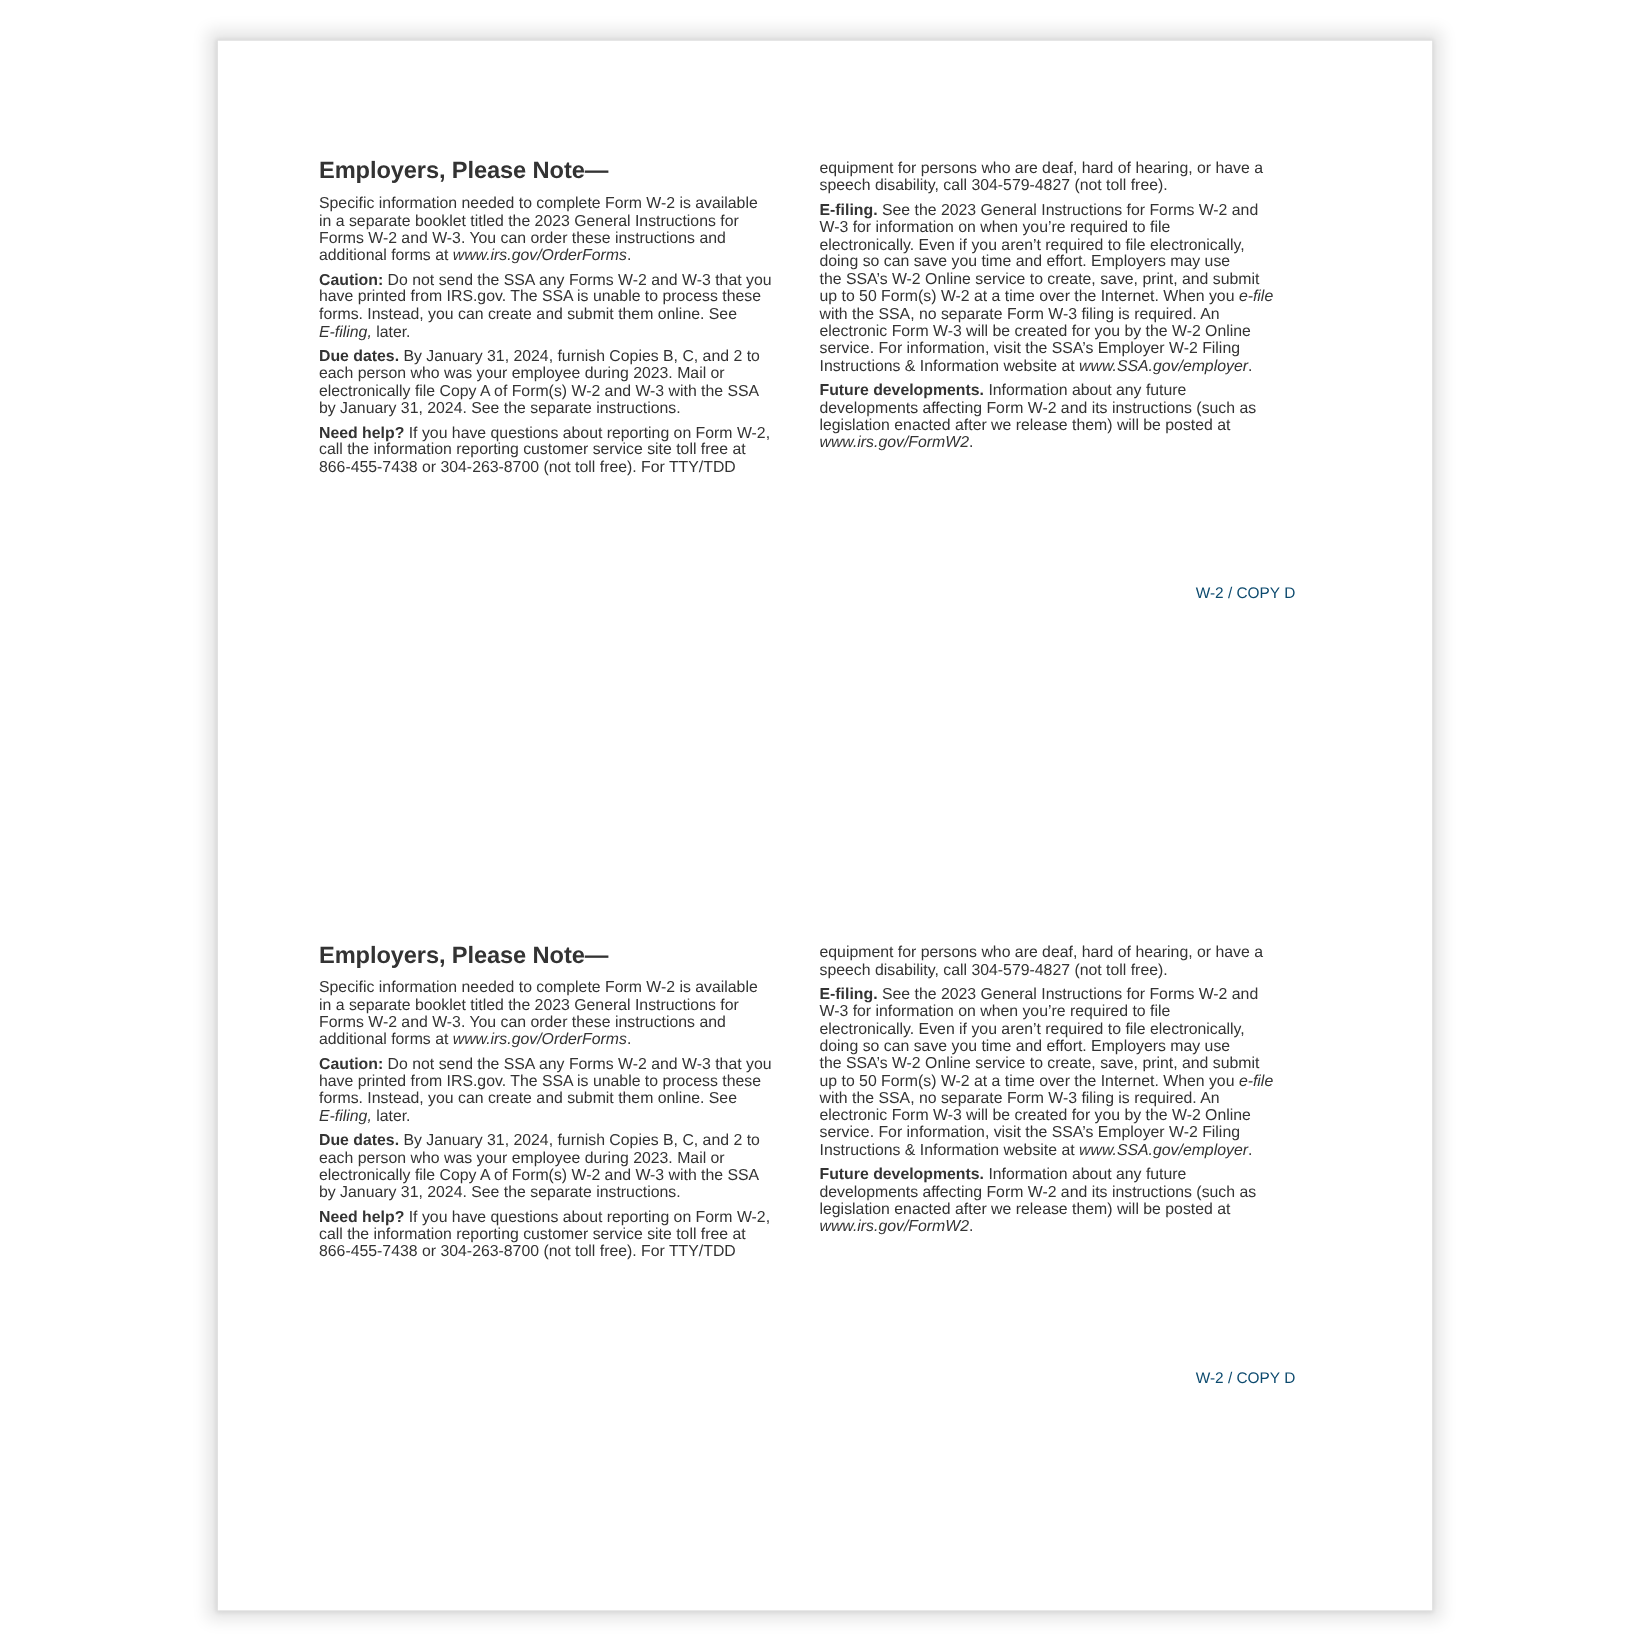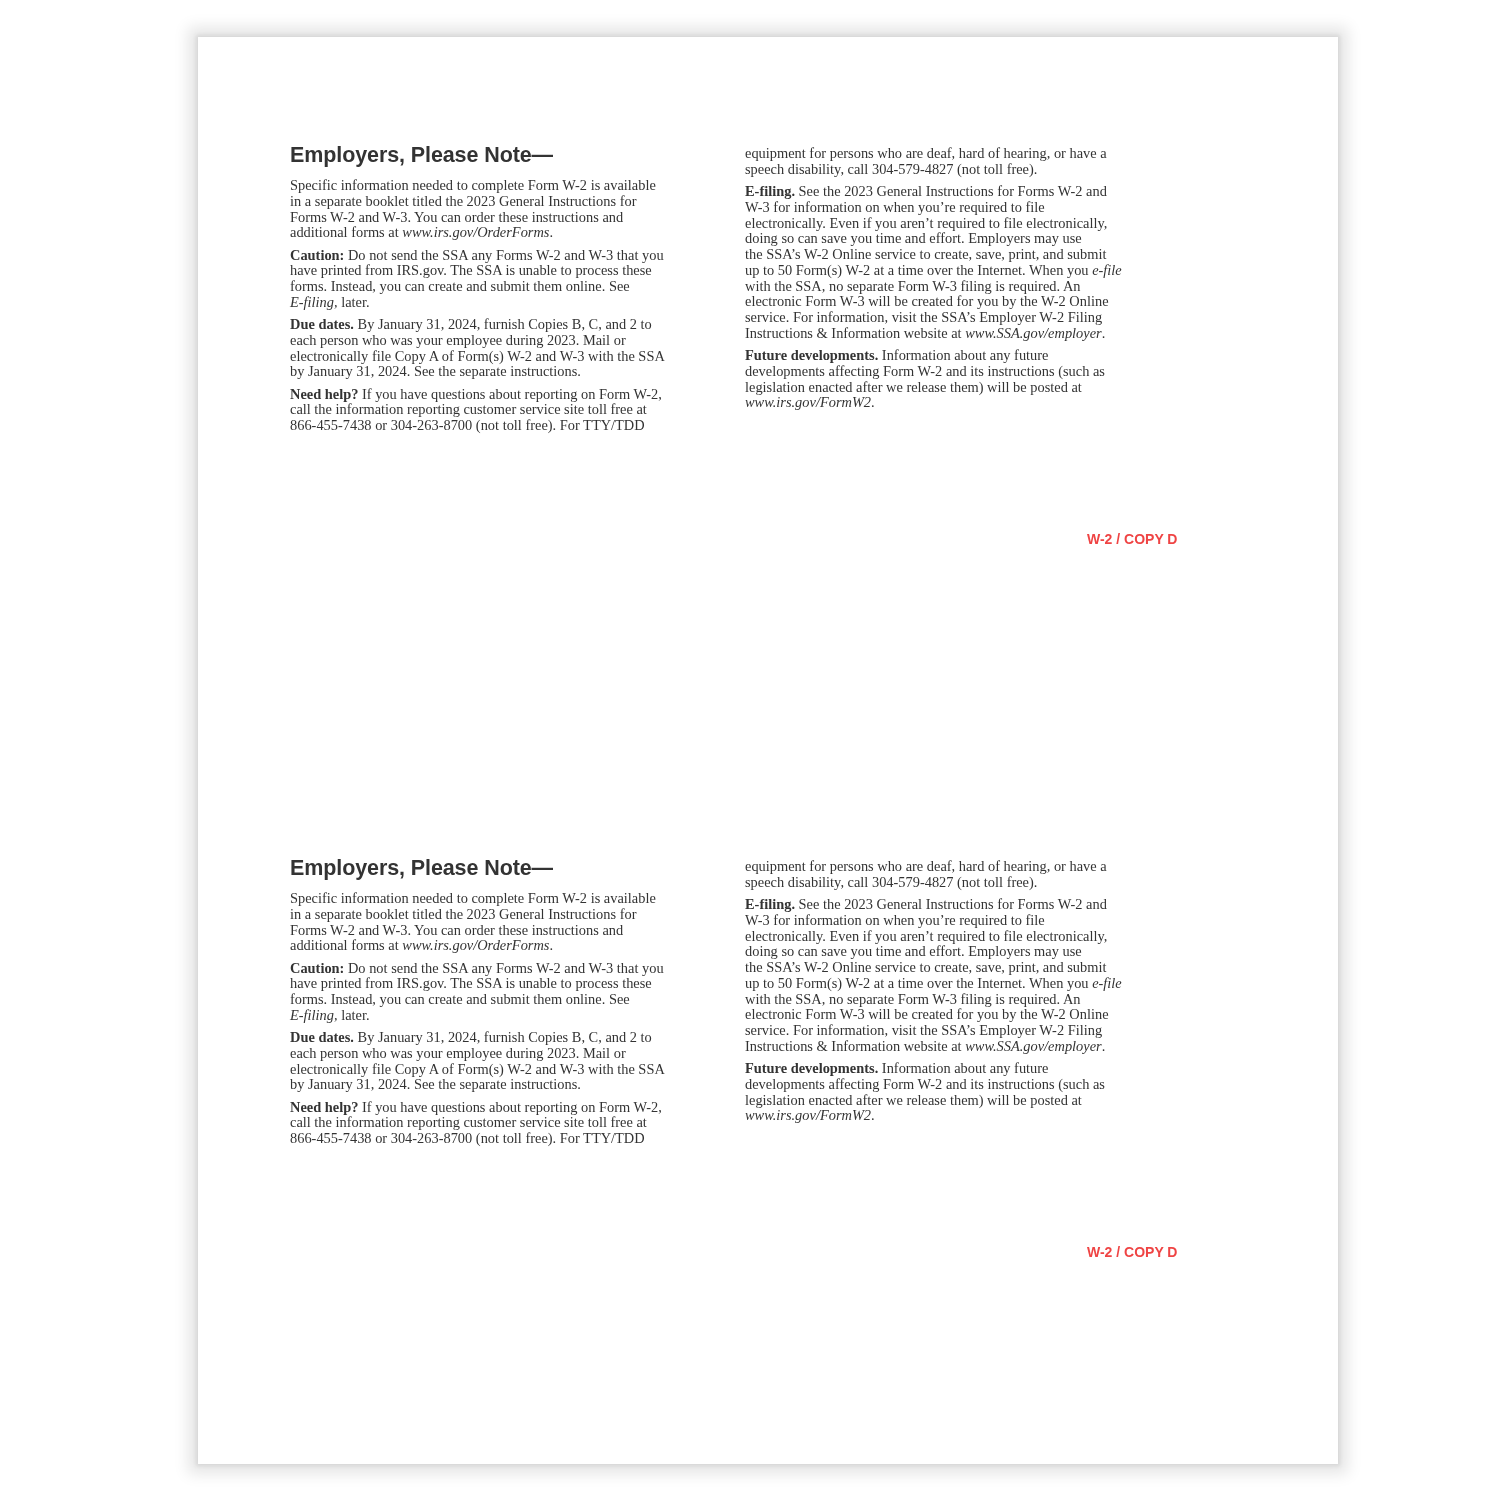--- a/index.html
+++ b/index.html
@@ -9,21 +9,20 @@
     position: relative;
     overflow: hidden;
     font-family: "Liberation Sans", sans-serif;
   }
   .page {
     position: absolute;
     left: 198px; top: 37px;
     width: 1104px; height: 1427px;
     background: #ffffff;
     box-shadow: 0 0 14px 10px rgba(0,0,0,0.10), 0 0 4px 2px rgba(0,0,0,0.08);
-    padding-left: 36px;
   }
   .section {
     position: absolute;
     left: 0; width: 1104px; height: 713px;
   }
   .section.top { top: 0; }
   .section.bottom { top: 713px; }
   .col {
     position: absolute;
     color: #333333;
@@ -33,30 +32,30 @@
   .col.left { left: 92px; top: 105px; width: 440px; }
   .col.right { left: 547px; top: 109px; width: 440px; }
   .heading {
     font-size: 21.5px;
     font-weight: bold;
     line-height: 26px;
     margin: 0 0 10px 0;
     color: #333333;
     letter-spacing: -0.1px;
   }
-  .para { margin: 0 0 6.5px 0; font-family: Liberation Serif, serif; }
+  .para { margin: 0 0 6.5px 0; }
   .para .line { display: block; white-space: nowrap; }
   .b { font-weight: bold; }
   .i { font-style: italic; margin-top: 36px; }
   .copy-label {
     position: absolute;
     left: 889px; top: 494px;
     font-size: 14px;
-    font-weight: bold;
-    color: #ef4444;
+    font-weight: normal;
+    color: #0c4a6e;
     white-space: nowrap;
   }
 </style>
 </head>
 <body>
 
 <div class="page">
 
   <div class="section top">
     <div class="col left">

